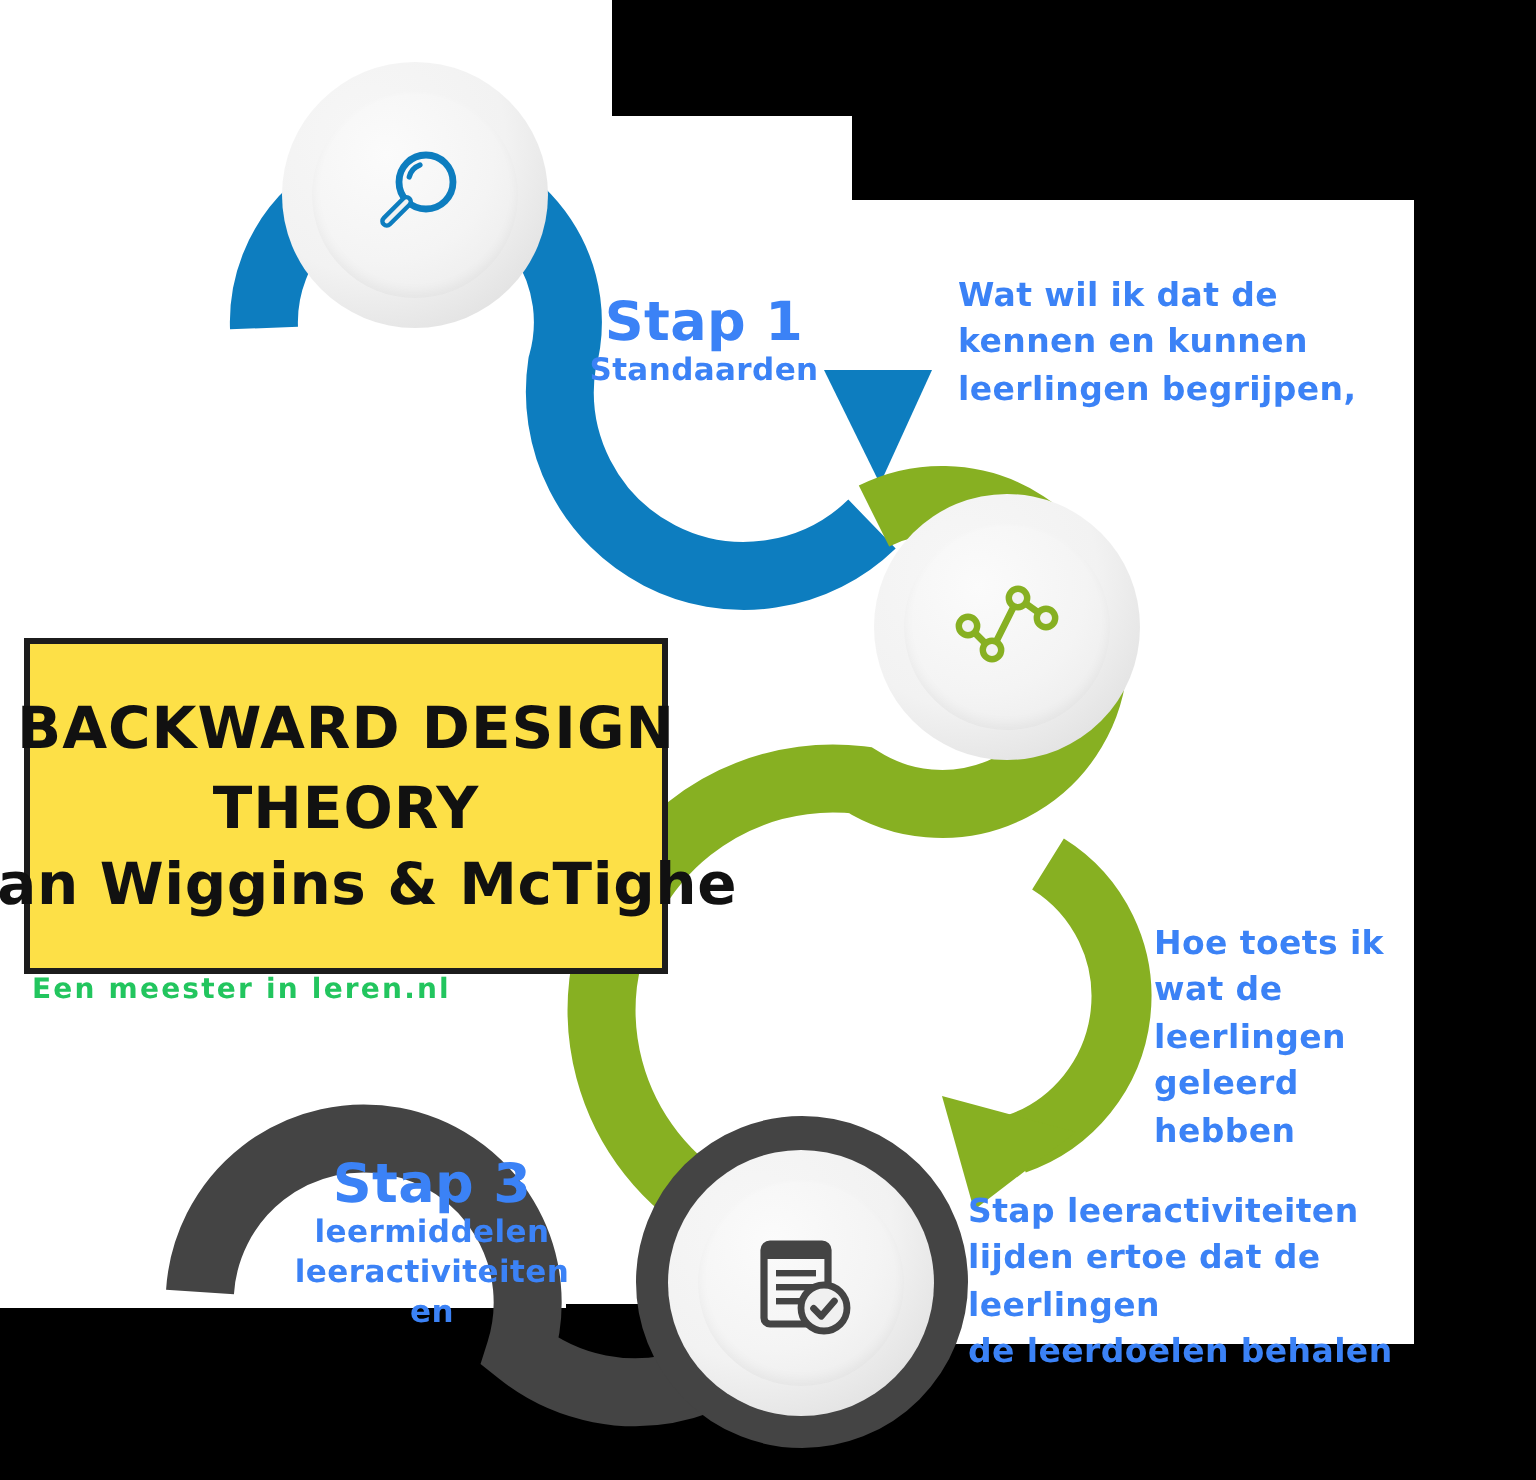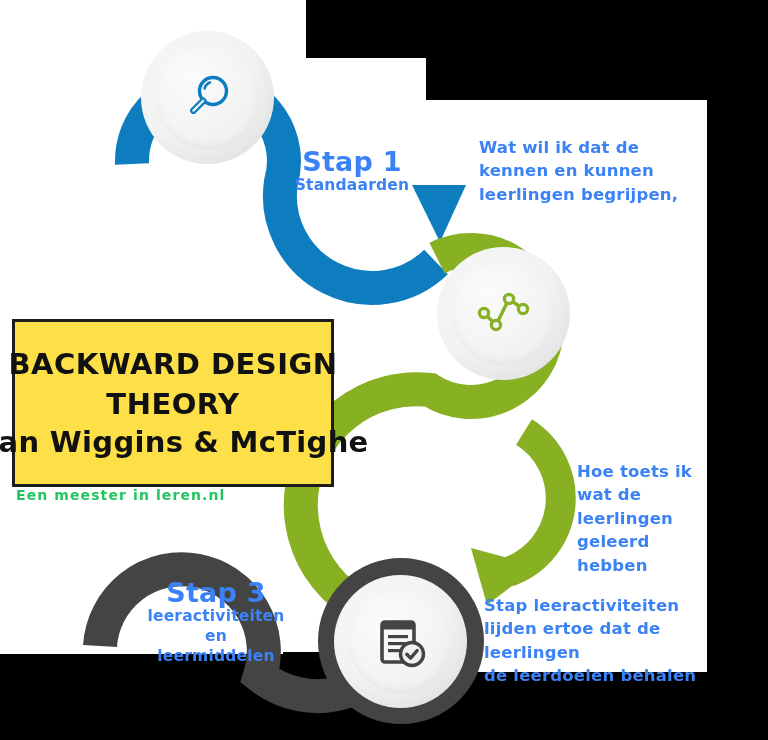--- a/index.html
+++ b/index.html
@@ -121,22 +121,22 @@
   </div>
 
   <div class="txt" id="step1-block">
     <div class="step-title">Stap 1</div>
     <div class="step-sub">Standaarden</div>
   </div>
 
 
   <div class="txt" id="step3-block">
     <div class="step-title">Stap 3</div>
+    <div class="step-sub">leermiddelen</div>
     <div class="step-sub">leeractiviteiten en</div>
-    <div class="step-sub">leermiddelen</div>
   </div>
 
   <div class="txt side-note" id="note1">
     <div>Wat wil ik dat de</div>
     <div>kennen en kunnen</div>
     <div>leerlingen begrijpen,</div>
   </div>
 
   <div class="txt side-note" id="note2">
     <div>Hoe toets ik</div>

